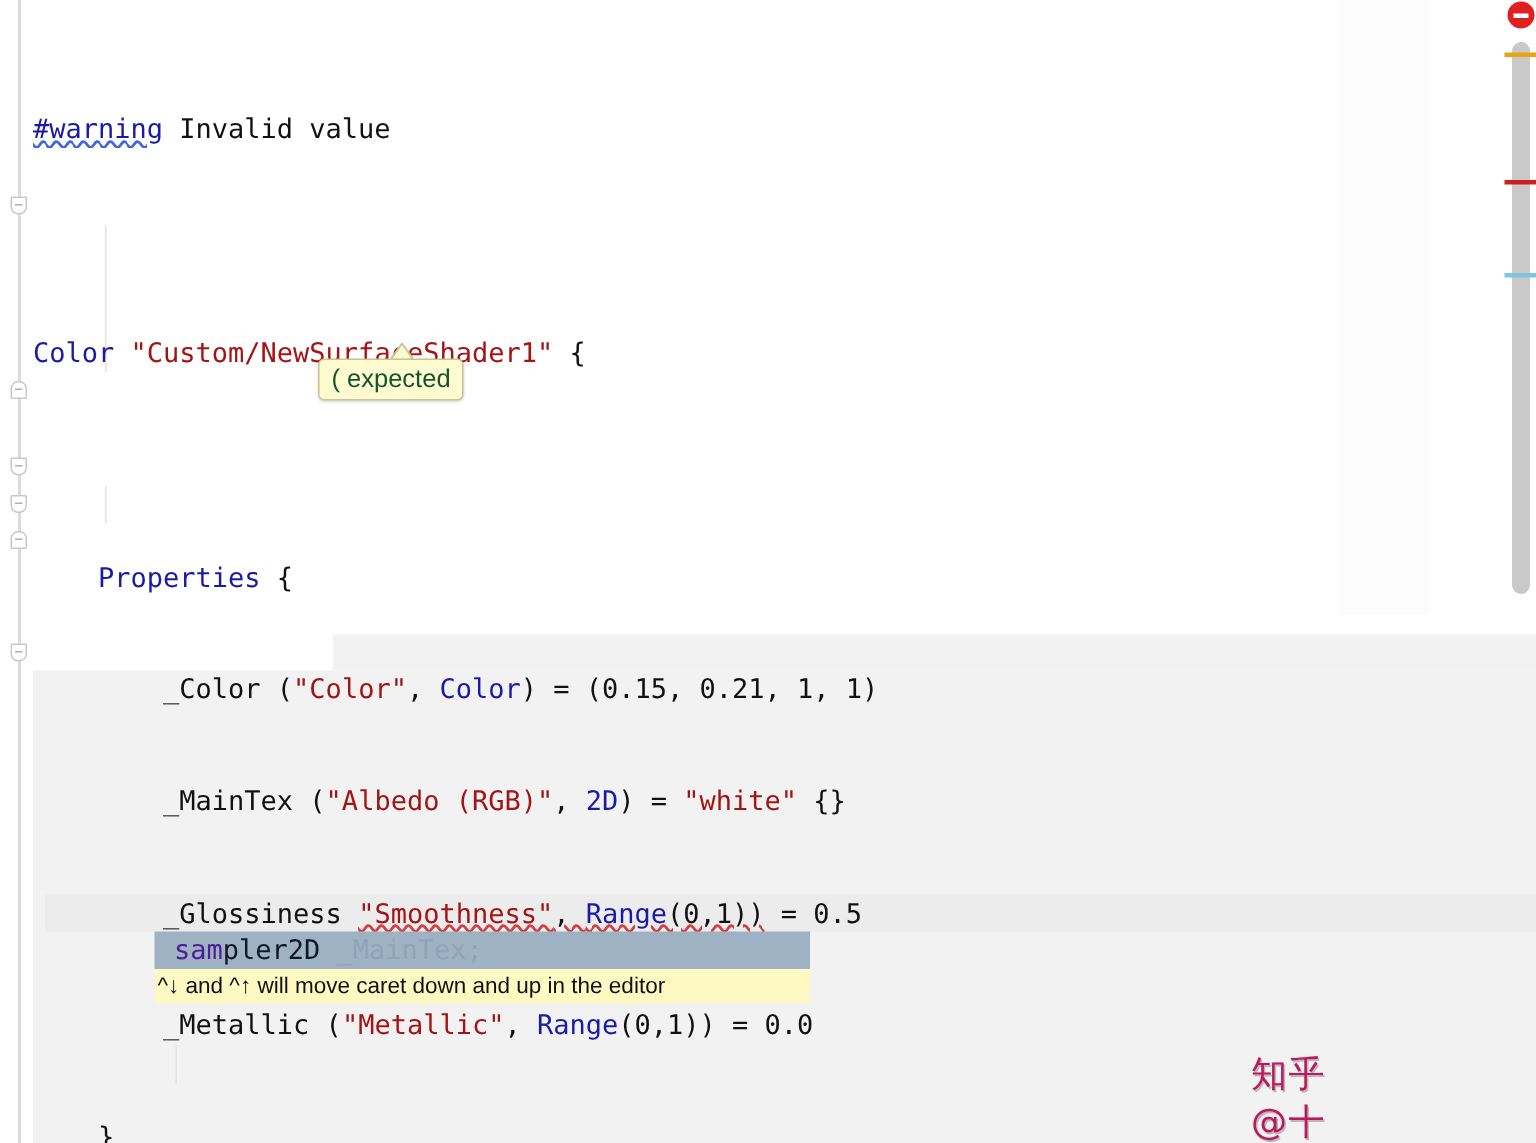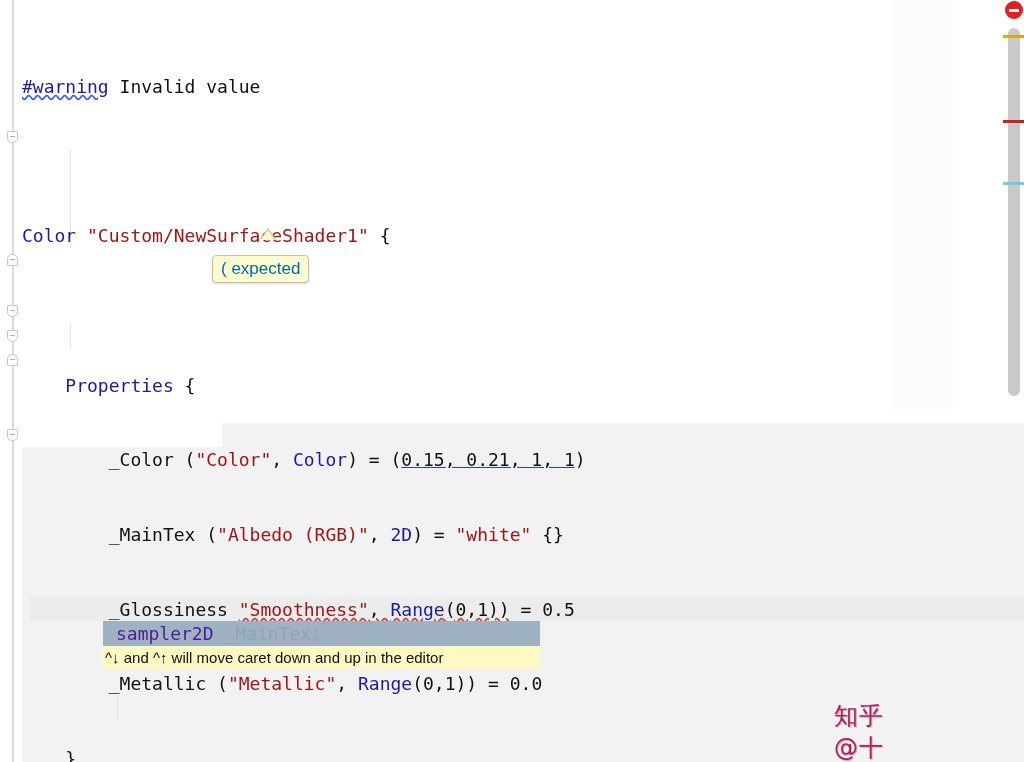--- a/index.html
+++ b/index.html
@@ -36,49 +36,48 @@
     .right-panel {
       position: absolute; left: 893px; top: 0; width: 60px; height: 410px; background: #fcfcfc;
     }
     .code {
       position: absolute; left: 22px; top: 25px; font-size: 18px; line-height: 24.9px; white-space: pre; color: #111;
     }
     .line { height: 24.9px; }
     .kw { color: #1a1aa6; }
     .str { color: #a31515; }
     .pp { color: #1a1aa6; }
-    .ul-blue { text-decoration: underline; text-decoration-color: #2244bb; }
+    .ul-blue { text-decoration-color: #2244bb; }
     .squiggle-blue { text-decoration: underline wavy #4466dd; }
     .squiggle-red { text-decoration: underline wavy #d04040; }
     .indent-guide { position: absolute; width: 1px; background: #e2e2e2; }
 
     .tooltip {
       position: absolute; left: 212px; top: 239px; padding: 3px 8px;
       background: #fdfbcf; border: 1px solid #c8c496; border-radius: 4px;
-      font-family: "Liberation Sans", sans-serif; font-size: 17px; color: #0369a1;
+      font-family: "Liberation Sans", sans-serif; font-size: 17px; color: #14532d;
       box-shadow: 0 1px 2px rgba(0,0,0,0.15);
-      margin-top: 16px;
     }
     .tooltip-arrow {
       position: absolute; left: 260px; top: 228px; width: 0; height: 0;
       border-left: 8px solid transparent; border-right: 8px solid transparent;
       border-bottom: 11px solid #c8c496;
     }
     .tooltip-arrow-inner {
       position: absolute; left: 261px; top: 230px; width: 0; height: 0;
       border-left: 7px solid transparent; border-right: 7px solid transparent;
       border-bottom: 10px solid #fdfbcf;
     }
 
     .popup { position: absolute; left: 103px; top: 621px; width: 437px; }
     .popup-item {
       height: 25px; background: #9fb2c4; font-size: 18px; line-height: 25px; padding-left: 13px; white-space: pre;
     }
     .popup-match { color: #4c1d95; }
-    .popup-rest { color: #4c1d95; margin-top: 36px; }
+    .popup-rest { color: #0f172a; margin-top: 36px; }
     .popup-tail { color: #8fa4b8; }
     .popup-hint {
       height: 23px; background: #fef9c3; font-family: "Liberation Sans", sans-serif; font-size: 15px;
       line-height: 23px; padding-left: 2px; color: #111; white-space: pre;
     }
 
     .scroll-track {
       position: absolute; left: 1008px; top: 28px; width: 12px; height: 368px;
       background: #c9c9c9; border-radius: 6px;
     }

